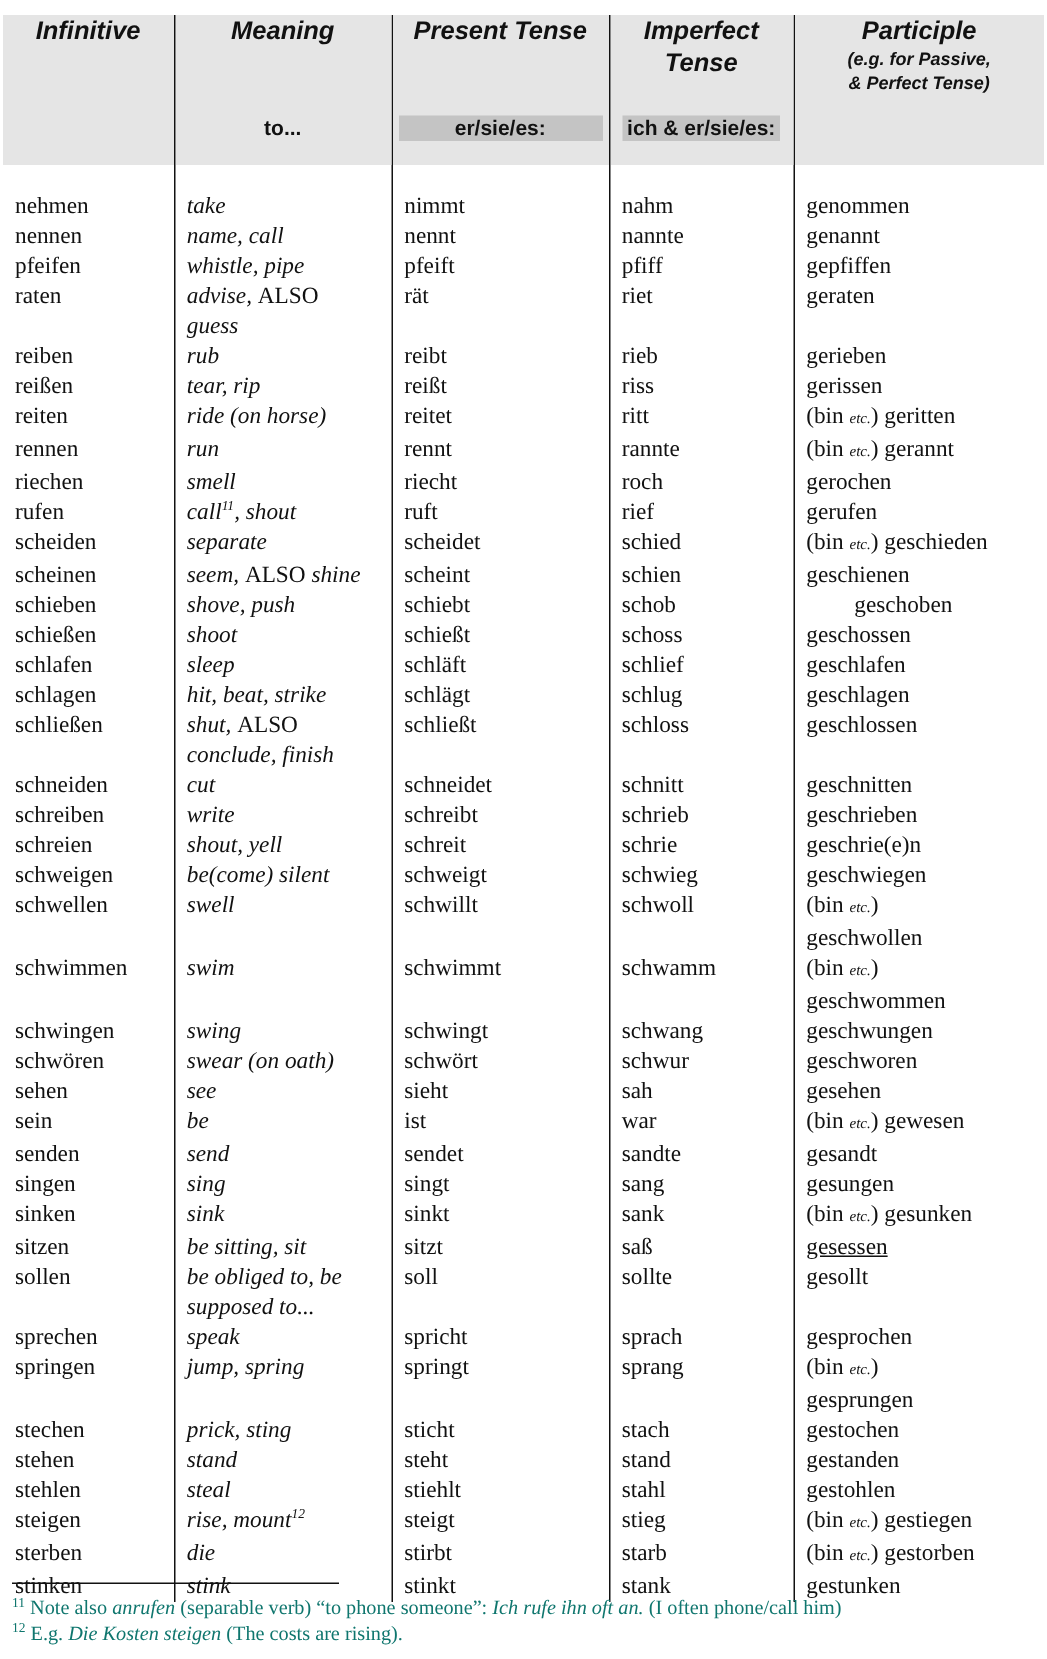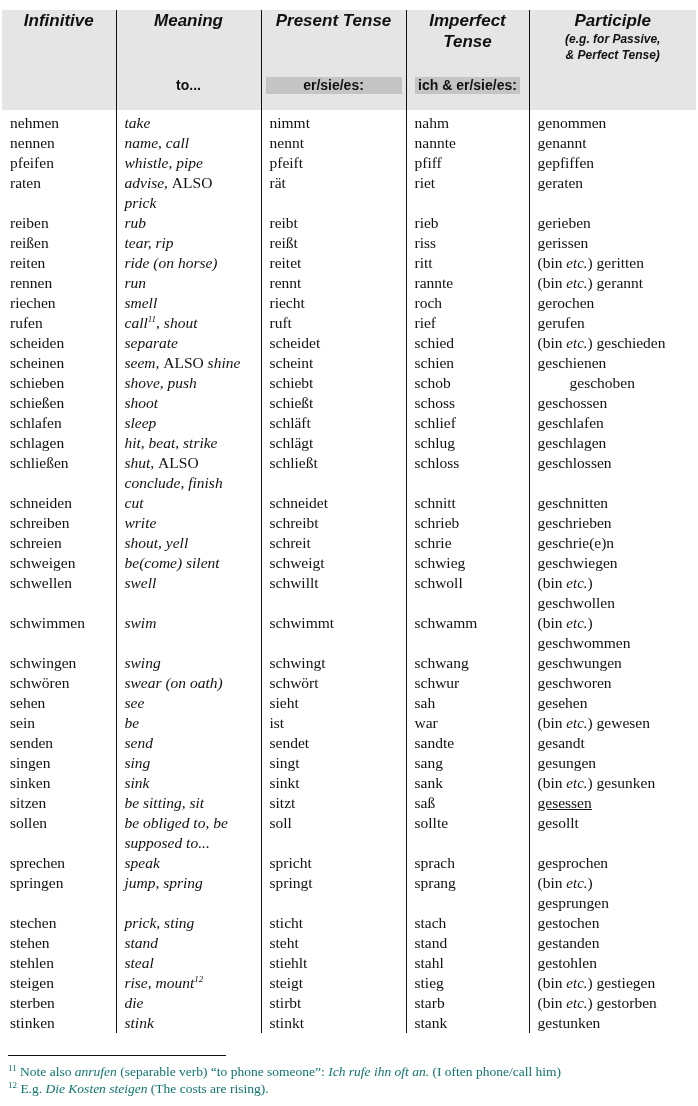--- a/index.html
+++ b/index.html
@@ -29,24 +29,24 @@
     display: inline-block; background: #c4c4c4; padding: 0 3px; font-style: normal;
     font-size: 14px; line-height: 17px; font-weight: bold;
   }
   thead th.c3h .sub .pill { display: block; margin: 0 4px; }
   thead th .small-it { display: block; font-size: 12px; line-height: 16px; }
   tbody td {
     font-family: "Liberation Serif", serif; font-size: 15.5px; line-height: 20px;
     padding: 0 0 0 8px; vertical-align: top; color: #111;
   }
   tbody td + td { border-left: 1.5px solid #111; }
-  tbody tr:first-child td { padding-top: 3px; }
+  tbody tr:first-child td { padding-top: 18px; }
   tbody td.mean { font-style: italic; }
   tbody td.mean .up { font-style: normal; }
-  tbody td .etc { font-style: italic; font-size: 15px; }
+  tbody td .etc { font-style: italic; font-size: 10px; }
   sup { font-size: 9px; line-height: 0; vertical-align: 6px; }
   .fn-rule { position: absolute; left: 8px; top: 1055px; width: 218px; height: 1px; background: #111; }
   .footnotes {
     position: absolute; left: 8px; top: 1063px; width: 690px;
     font-family: "Liberation Serif", serif; font-size: 13.5px; line-height: 17px; color: #0f766e;
   }
   .footnotes .fn sup { font-size: 9px; vertical-align: 5px; }
   .footnotes i { font-style: italic; }
 </style>
 </head>
@@ -103,21 +103,21 @@
         </tr>
         <tr>
           <td>pfeifen</td>
           <td class="mean"><i>whistle, pipe</i></td>
           <td>pfeift</td>
           <td>pfiff</td>
           <td><span class="up" style="font-style: normal;">gepfiffen</span></td>
         </tr>
         <tr>
           <td>raten</td>
-          <td class="mean"><i>advise, </i><span class="up" style="font-style: normal;">ALSO</span><br><i>prick</i></td>
+          <td class="mean"><i>advise, </i><span class="up" style="font-style: normal;">ALSO</span><br><i>guess</i></td>
           <td>rät</td>
           <td>riet</td>
           <td><span class="up" style="font-style: normal;">geraten</span></td>
         </tr>
         <tr>
           <td>reiben</td>
           <td class="mean"><i>rub</i></td>
           <td>reibt</td>
           <td>rieb</td>
           <td><span class="up" style="font-style: normal;">gerieben</span></td>

